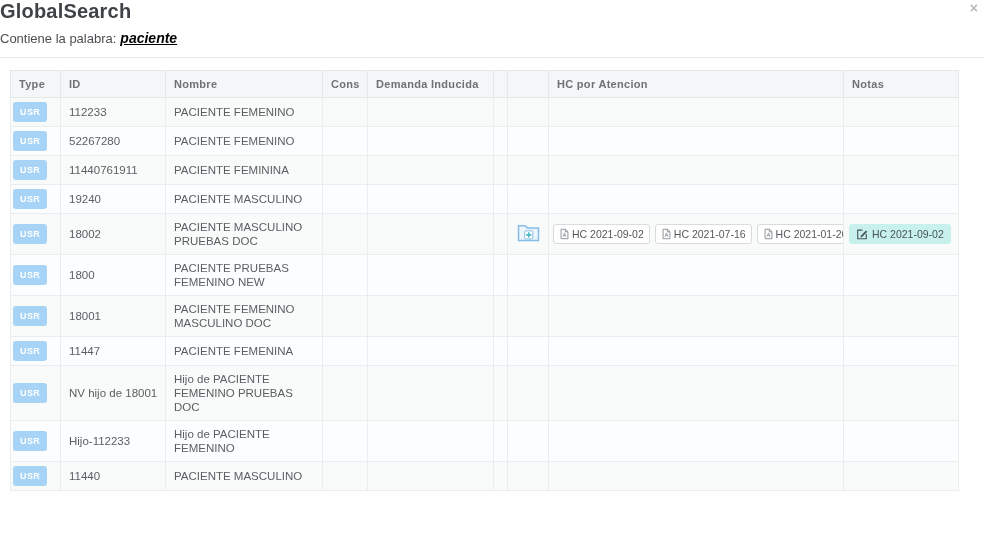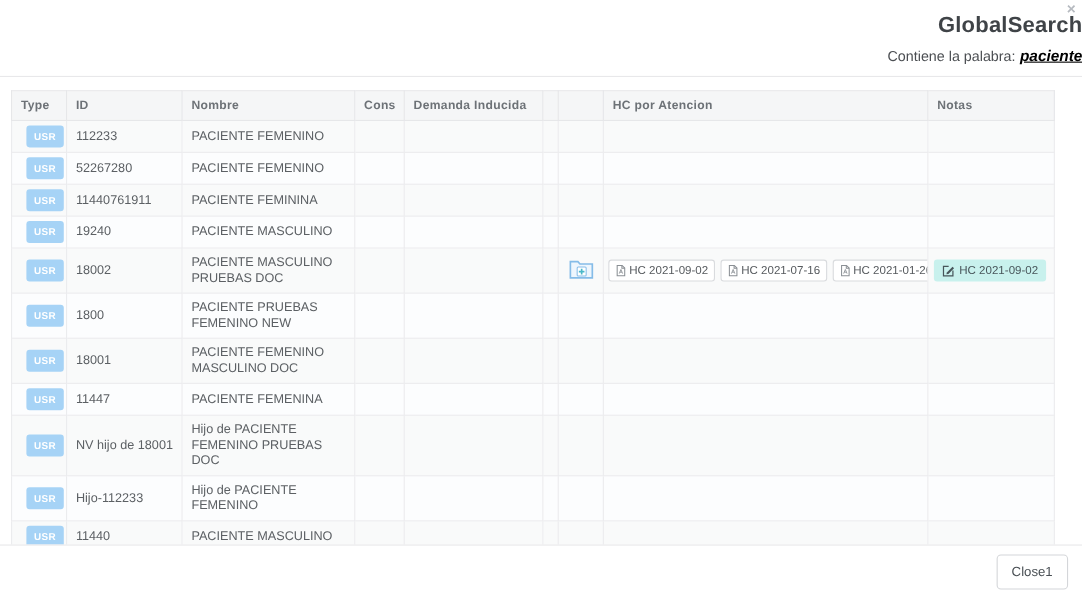--- a/index.html
+++ b/index.html
@@ -19,22 +19,22 @@
     top: 1px;
     right: 6px;
     color: #b6bac0;
     font-size: 14px;
     line-height: 14px;
     cursor: pointer;
     font-weight: 700;
   }
 
   .modal-header {
-    text-align: right;
-    padding-top: 12px;
+    text-align: left;
+    padding-top: 0;
     padding-bottom: 11px;
     border-bottom: 1px solid #e8e8ea;
   }
   .modal-title {
     font-size: 20px;
     font-weight: 700;
     color: #3f4347;
     letter-spacing: 0.2px;
   }
   .modal-subtitle {
@@ -74,21 +74,21 @@
     color: #5c6064;
     padding: 6px 2px 6px 8px;
     line-height: 14px;
     vertical-align: middle;
     height: 27px;
     overflow: hidden;
   }
   tbody tr:nth-child(odd)  { background: #f9fafa; }
   tbody tr:nth-child(even) { background: #fcfdfe; }
 
-  .cell-type { text-align: right; padding: 4px 2px; }
+  .cell-type { text-align: left; padding: 4px 2px; }
   .usr-badge {
     display: inline-block;
     background: var(--badge-bg, #a6d3f6);
     color: var(--badge-text, #ffffff);
     font-size: 9px;
     font-weight: 700;
     padding: 3px 7px;
     border-radius: 3px;
     letter-spacing: 0.4px;
   }
@@ -355,17 +355,14 @@
             <td></td>
             <td></td>
             <td class="cell-folder"></td>
             <td class="cell-hc"></td>
             <td class="cell-nota"></td>
           </tr>
         </tbody>
     </table>
   </div>
 
-  <div class="modal-footer">
-    <button class="close1-btn">Close1</button>
-  </div>
 
 </div>
 
 </body></html>

